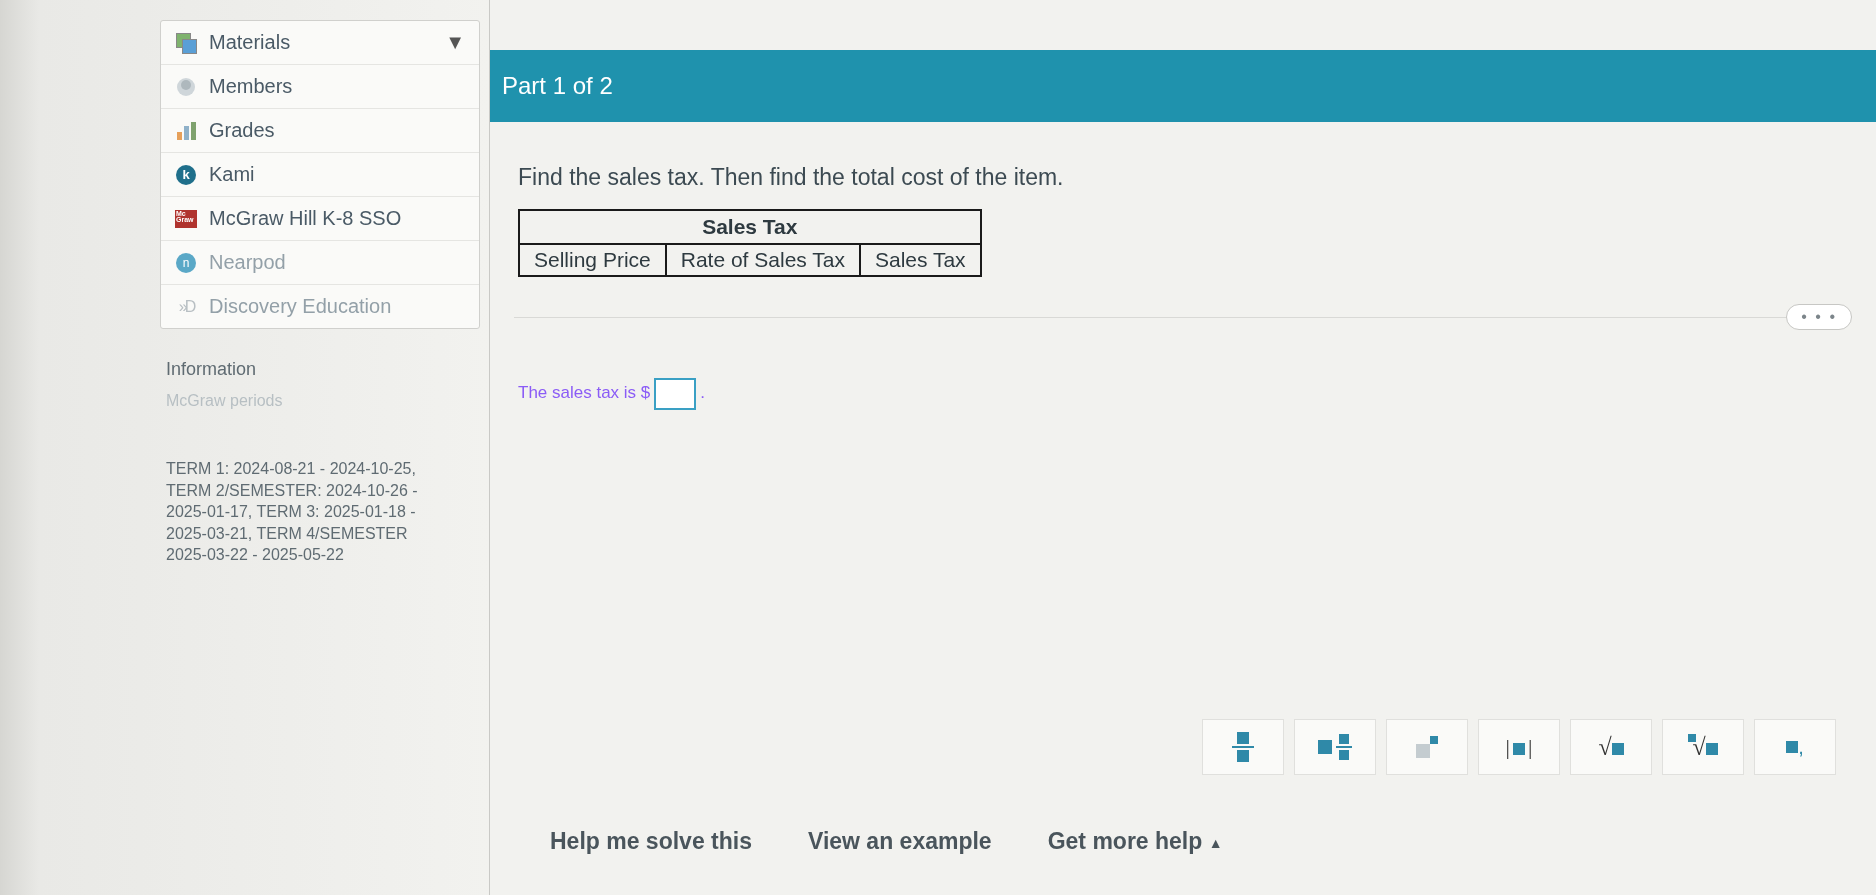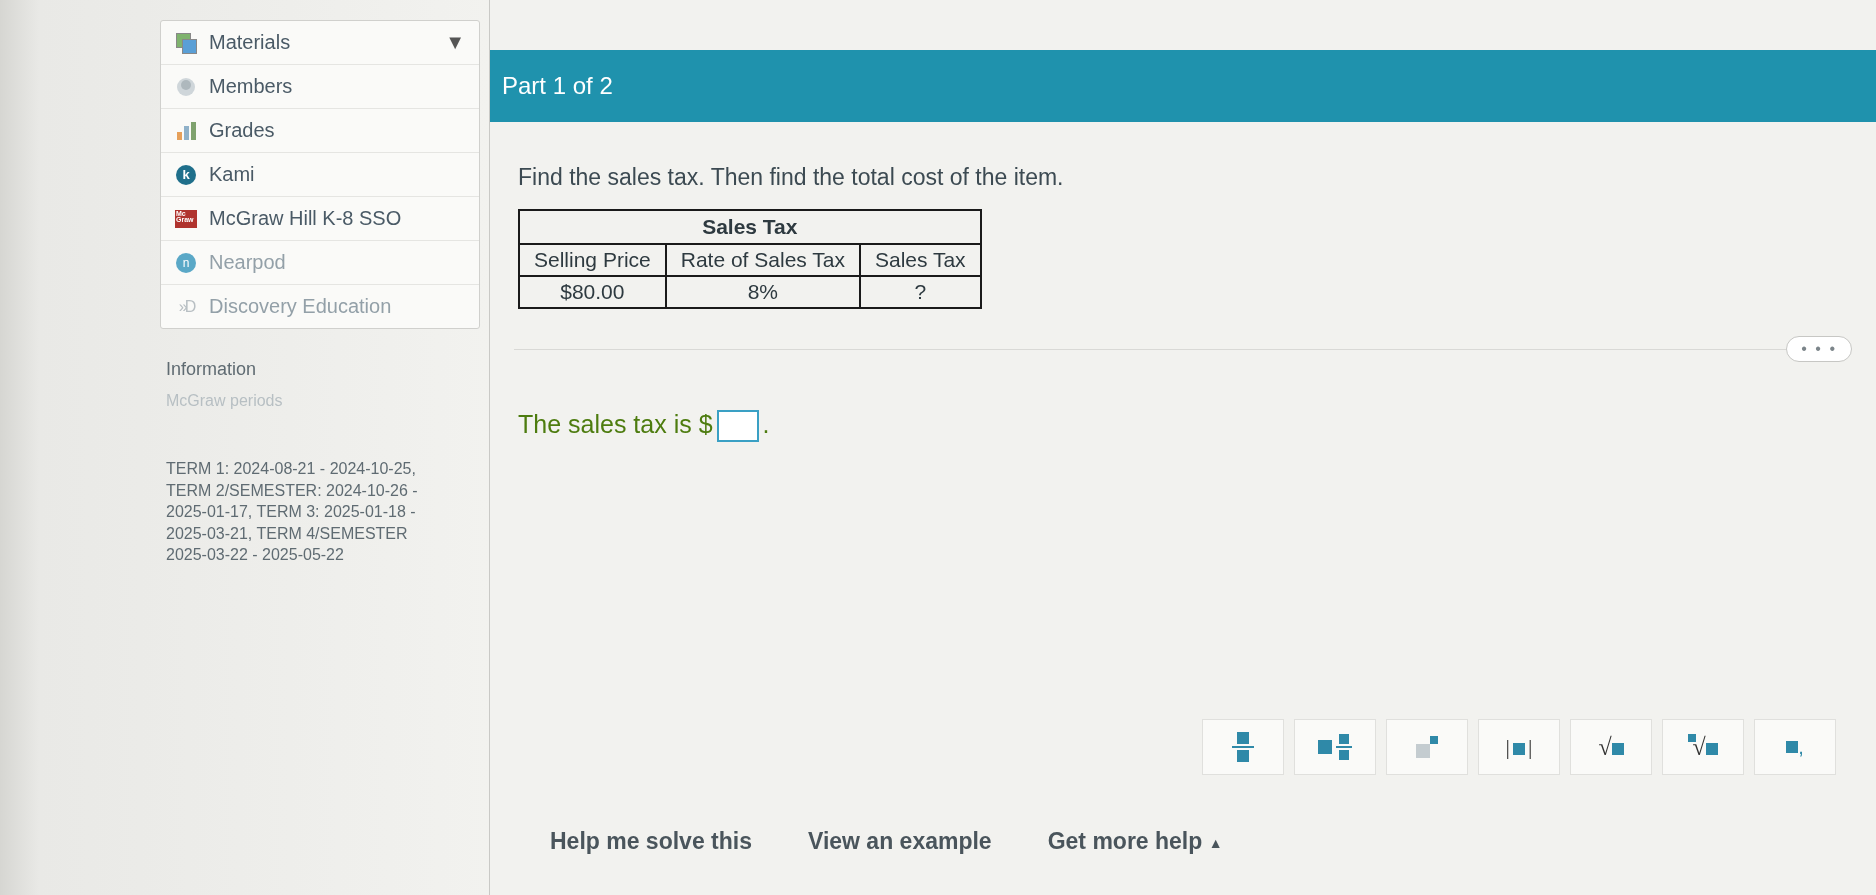--- a/index.html
+++ b/index.html
@@ -62,21 +62,21 @@
     color:#3c4a52;
     padding: 42px 28px 18px 28px;
   }
   .tax-table { border-collapse: collapse; margin: 0 0 0 28px; }
   .tax-table th, .tax-table td { border:2px solid #1a1a1a; font-size:21px; color:#2e3a40; }
   .tax-table .title-row th { font-weight:bold; text-align:center; padding:4px 10px; }
   .tax-table .head-row th { font-weight:normal; padding:3px 14px; }
   .tax-table .data-row td { text-align:center; padding:3px 14px; }
   .divider-row { border-top:1px solid #d9d9d6; margin:40px 24px 0 24px; position:relative; }
   .dots-pill { position:absolute; right:0; top:-14px; background:#fff; border:1px solid #c7c7c4; border-radius:14px; padding:3px 14px; color:#7c858a; font-size:16px; letter-spacing:2px; cursor:pointer; }
-  .answer-line { font-size:25px; color:#4d7c0f; padding: 60px 0 0 28px; }
+  .answer-line { font-size:17px; color:#8b5cf6; padding: 60px 0 0 28px; }
   .answer-input {
     display:inline-block;
     width:42px; height:32px;
     border:2px solid #3aa0c4;
     background:#fff;
     vertical-align:middle;
     margin:0 4px;
   }
 
   
@@ -188,25 +188,20 @@
   <table class="tax-table">
     <tbody>
         <tr class="title-row">
           <th colspan="3">Sales Tax</th>
         </tr>
     <tr class="head-row">
       <th>Selling Price</th>
       <th>Rate of Sales Tax</th>
       <th>Sales Tax</th>
     </tr>
-    <tr class="data-row">
-      <td>$80.00</td>
-      <td>8%</td>
-      <td>?</td>
-    </tr>
   </tbody>
     </table>
 
   <div class="divider-row">
     <div class="dots-pill">• • •</div>
   </div>
 
   <div class="answer-line">
     <span>The sales tax is $</span><span class="answer-input" contenteditable="true" style=""></span><span>.</span>
   </div>

